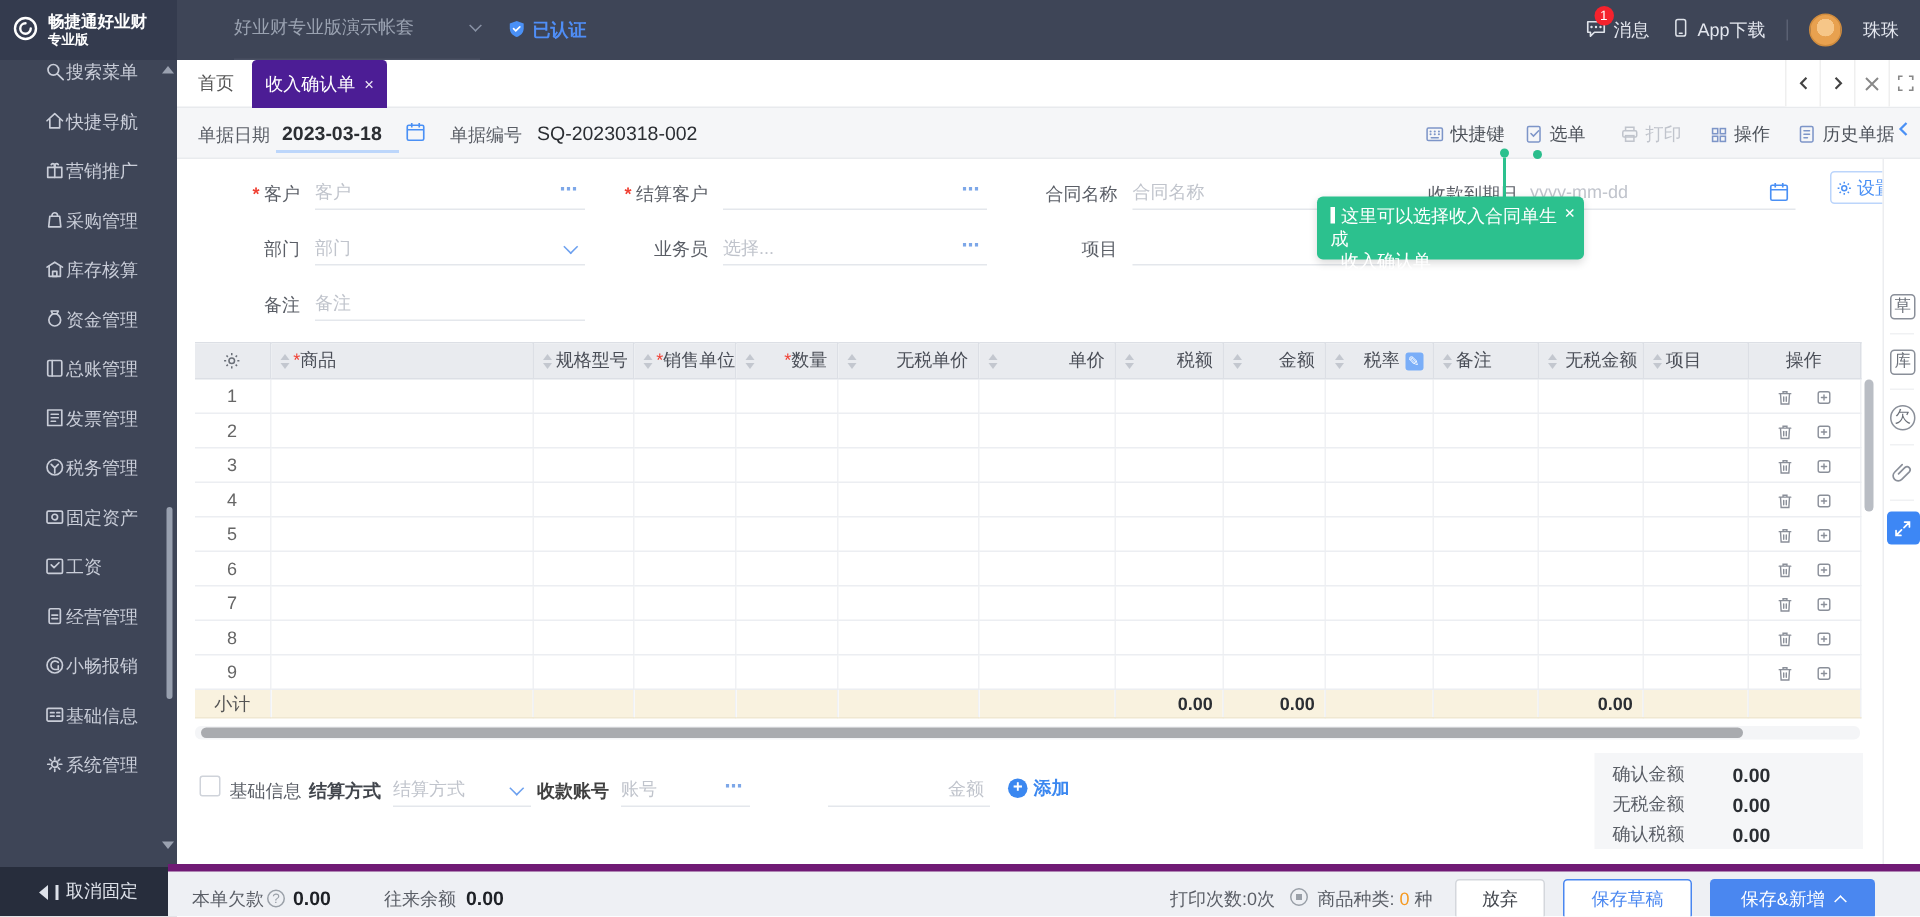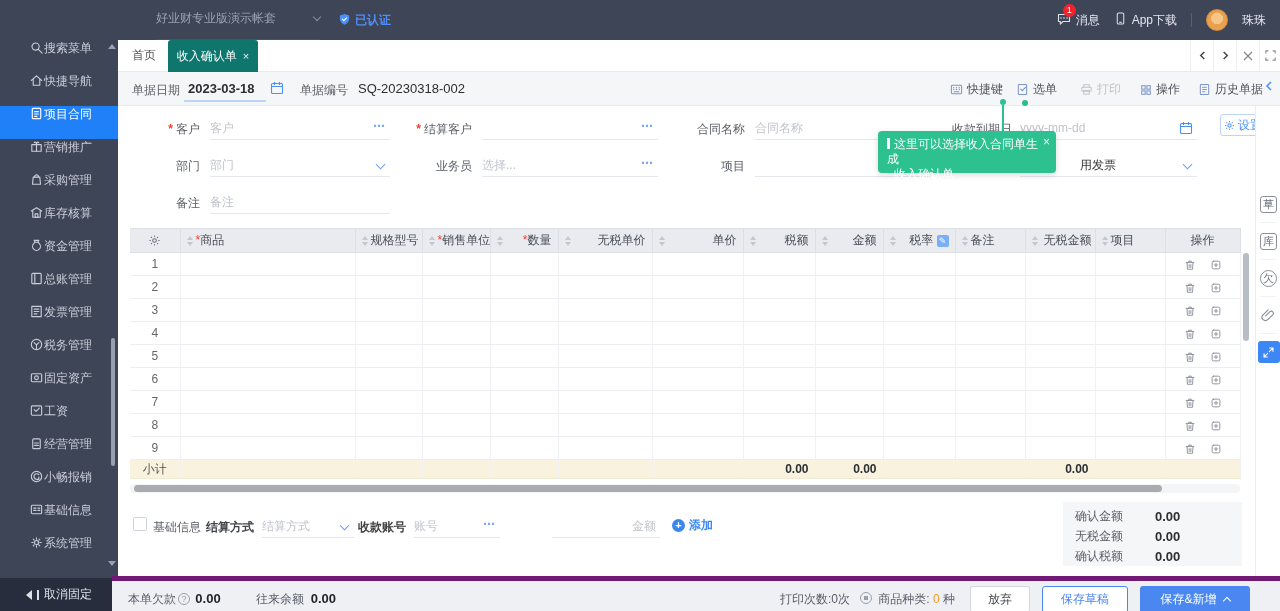--- a/index.html
+++ b/index.html
@@ -32,21 +32,21 @@
   .tri-up{position:absolute;right:1px;top:4px;width:0;height:0;border-left:4px solid transparent;border-right:4px solid transparent;border-bottom:5px solid #9aa1b0}
   .tri-down{position:absolute;right:1px;bottom:12px;width:0;height:0;border-left:4px solid transparent;border-right:4px solid transparent;border-top:5px solid #9aa1b0}
   .side-thumb{position:absolute;right:2px;top:298px;width:4px;height:128px;background:#98a0af;border-radius:2px}
   .unpin{position:absolute;left:0;top:578px;width:118px;height:33px;background:#272d3c;color:#dde1e9;display:flex;align-items:center;justify-content:center;gap:5px;cursor:pointer}
   .unpin .tri{width:0;height:0;border-top:5px solid transparent;border-bottom:5px solid transparent;border-right:6px solid #dde1e9}
   .unpin .bar{width:2px;height:10px;background:#dde1e9}
 
   
   .tabbar{position:absolute;left:118px;top:40px;width:1162px;height:32px;background:#fff;border-bottom:1px solid #e8eaed}
   .tab-home{position:absolute;left:4px;top:0;width:44px;height:31px;line-height:31px;text-align:center;color:#555;cursor:pointer}
-  .tab-active{position:absolute;left:50px;top:0;width:90px;height:32px;background:#0f766e;color:#fff;text-align:center;line-height:32px;border-radius:3px 3px 0 0;cursor:pointer}
+  .tab-active{position:absolute;left:50px;top:0;width:90px;height:32px;background:#4c1d95;color:#fff;text-align:center;line-height:32px;border-radius:3px 3px 0 0;cursor:pointer}
   .tab-active .x{margin-left:6px;font-size:11px;opacity:.9}
   .tab-ctrl{position:absolute;top:0;height:31px;width:23px;border-left:1px solid #efefef;display:flex;align-items:center;justify-content:center;color:#555;cursor:pointer;background:#fff}
 
   
   .docbar{position:absolute;left:118px;top:72px;width:1162px;height:34px;background:#f5f6f8;border-bottom:1px solid #e9ebee}
   .lbl{color:#5a5e66}
   .docbar .val{color:#2b2e33;font-weight:bold;font-size:13px}
   .date-underline{position:absolute;left:66px;top:28px;width:82px;height:2px;background:#bcd6fb}
   .tool{position:absolute;top:9px;display:flex;align-items:center;gap:4px;color:#4e535b;cursor:pointer;white-space:nowrap}
   .tool.disabled{color:#c0c4cc;cursor:default}
@@ -119,20 +119,32 @@
   .rail-glyph.circle{border-radius:50%}
   .rail-active{width:22px;height:22px;background:#3d87f5;border-radius:3px;display:flex;align-items:center;justify-content:center;color:#fff}
   .rail-sep{position:absolute;left:4px;width:16px;height:1px;background:#f0f1f3}
 </style>
 </head>
 <body>
 
 <div id="root">
 
   <div class="topbar">
+    <div class="logo">
+      <span>
+        <svg viewBox="0 0 18 18" width="18" height="18" fill="none" stroke="#fff" stroke-width="1.6">
+            <circle cx="9" cy="9" r="7"></circle>
+            <path d="M9 5.5a3.5 3.5 0 103.5 3.5" stroke-linecap="round"></path>
+          </svg>
+      </span>
+      <span class="txt">
+        <div class="l1">畅捷通好业财</div>
+        <div class="l2">专业版</div>
+      </span>
+    </div>
     <div class="account">
       <span>好业财专业版演示帐套</span>
       <span class="chev"></span>
     </div>
     <div class="verified">
       <span>
         <svg viewBox="0 0 14 14" width="13" height="13">
             <path d="M7 1l5 1.8v3.4c0 3.1-2 5.1-5 6.4-3-1.3-5-3.3-5-6.4V2.8z" fill="#4a90f5"></path>
             <path d="M4.7 6.6l1.6 1.6 2.9-2.9" stroke="#fff" stroke-width="1.2" fill="none" stroke-linecap="round"></path>
           </svg>
@@ -174,27 +186,20 @@
             </svg></span>
           <span>搜索菜单</span>
         </div>
         <div class="side-item">
           <span><svg viewBox="0 0 16 16" width="15" height="15" fill="none" stroke="currentColor" stroke-width="1.2" stroke-linecap="round" stroke-linejoin="round">
               <path d="M2.5 8L8 3l5.5 5"></path>
               <path d="M4.5 7v6h7V7"></path>
             </svg></span>
           <span>快捷导航</span>
         </div>
-        <div class="side-item active">
-          <span><svg viewBox="0 0 16 16" width="15" height="15" fill="none" stroke="currentColor" stroke-width="1.2" stroke-linecap="round" stroke-linejoin="round">
-              <rect x="3.5" y="2.5" width="9" height="11" rx="1"></rect>
-              <path d="M6 6h4M6 8.5h4M6 11h2.5"></path>
-            </svg></span>
-          <span>项目合同</span>
-        </div>
         <div class="side-item">
           <span><svg viewBox="0 0 16 16" width="15" height="15" fill="none" stroke="currentColor" stroke-width="1.2" stroke-linecap="round" stroke-linejoin="round">
               <rect x="3" y="6" width="10" height="7"></rect>
               <path d="M8 6v7M5.5 4a1.3 1.3 0 012.5 2M10.5 4a1.3 1.3 0 00-2.5 2"></path>
             </svg></span>
           <span>营销推广</span>
         </div>
         <div class="side-item">
           <span><svg viewBox="0 0 16 16" width="15" height="15" fill="none" stroke="currentColor" stroke-width="1.2" stroke-linecap="round" stroke-linejoin="round">
               <path d="M4.5 5.5h7l.8 7.5H3.7z"></path>
@@ -422,24 +427,20 @@
     <span class="ph">部门</span>
     <span class="fchev"></span>
   </div>
   <span class="flabel" style="left:392px;top:158px;width:80px">业务员</span>
   <div class="fld" style="left:482px;top:155px;width:176px">
     <span class="ph">选择...</span>
     <span class="more">⋯</span>
   </div>
   <span class="flabel" style="left:665px;top:158px;width:80px">项目</span>
   <div class="fld" style="left:755px;top:155px;width:175px"></div>
-  <div class="fld" style="left:1020px;top:155px;width:177px">
-    <span class="fval" style="margin-left:60px">用发票</span>
-    <span class="fchev"></span>
-  </div>
 
   <span class="flabel" style="left:130px;top:195px;width:70px">备注</span>
   <div class="fld" style="left:210px;top:192px;width:180px">
     <span class="ph">备注</span>
   </div>
 
   <span class="tt-dot"></span>
   <span class="tt-line"></span>
   <div class="tooltip">
     <span class="mark"></span><span>这里可以选择收入合同单生成</span><br>

